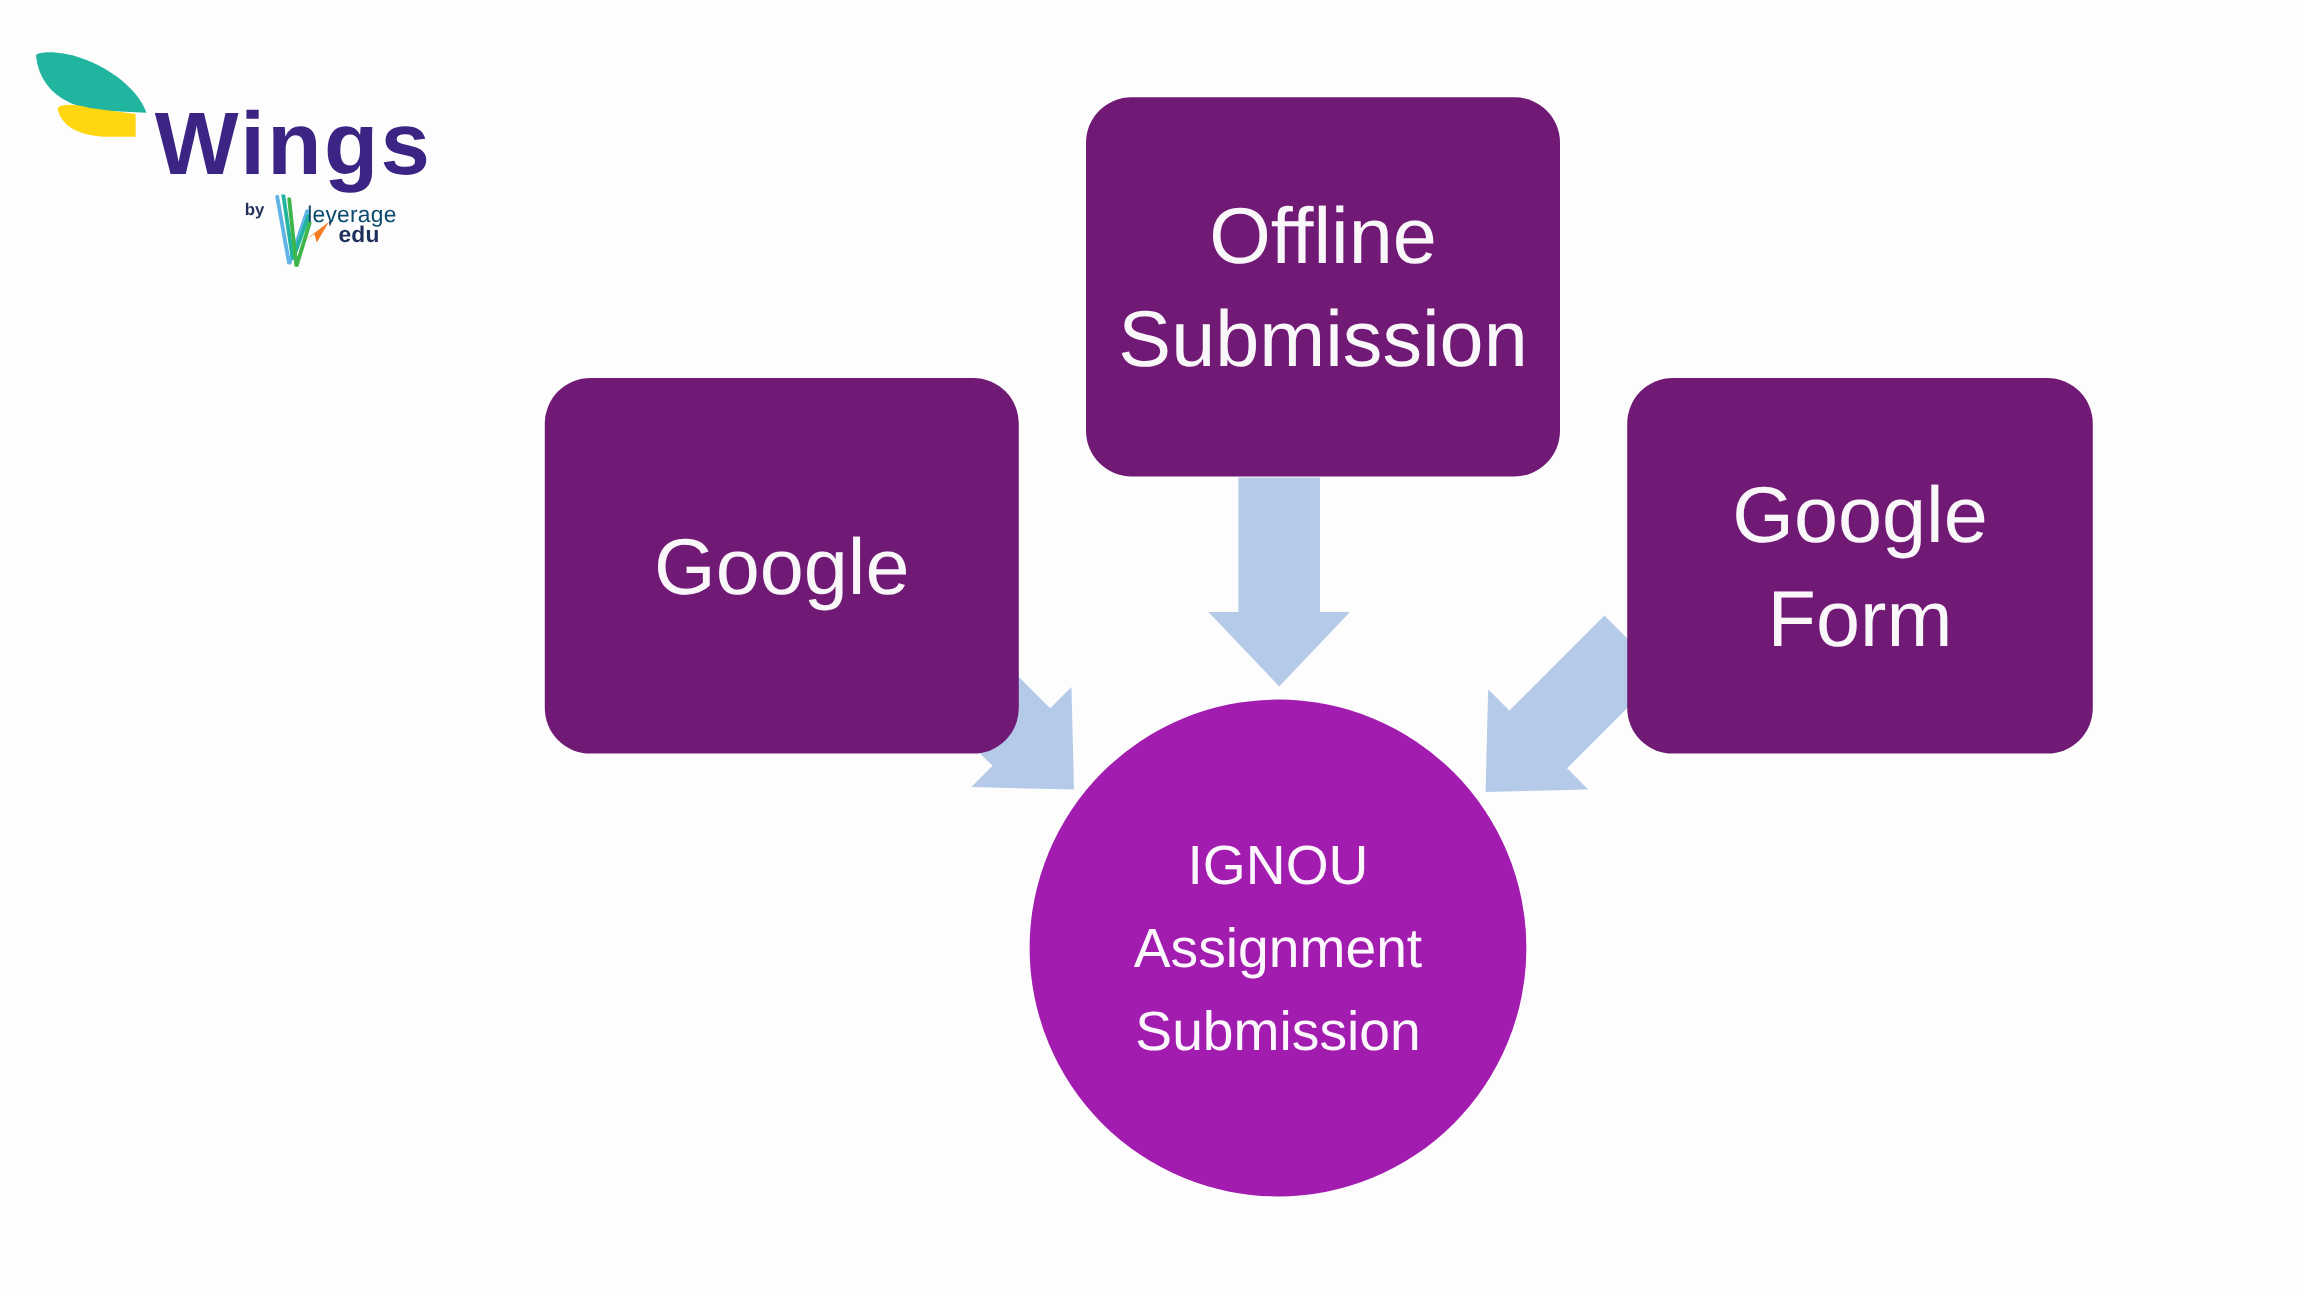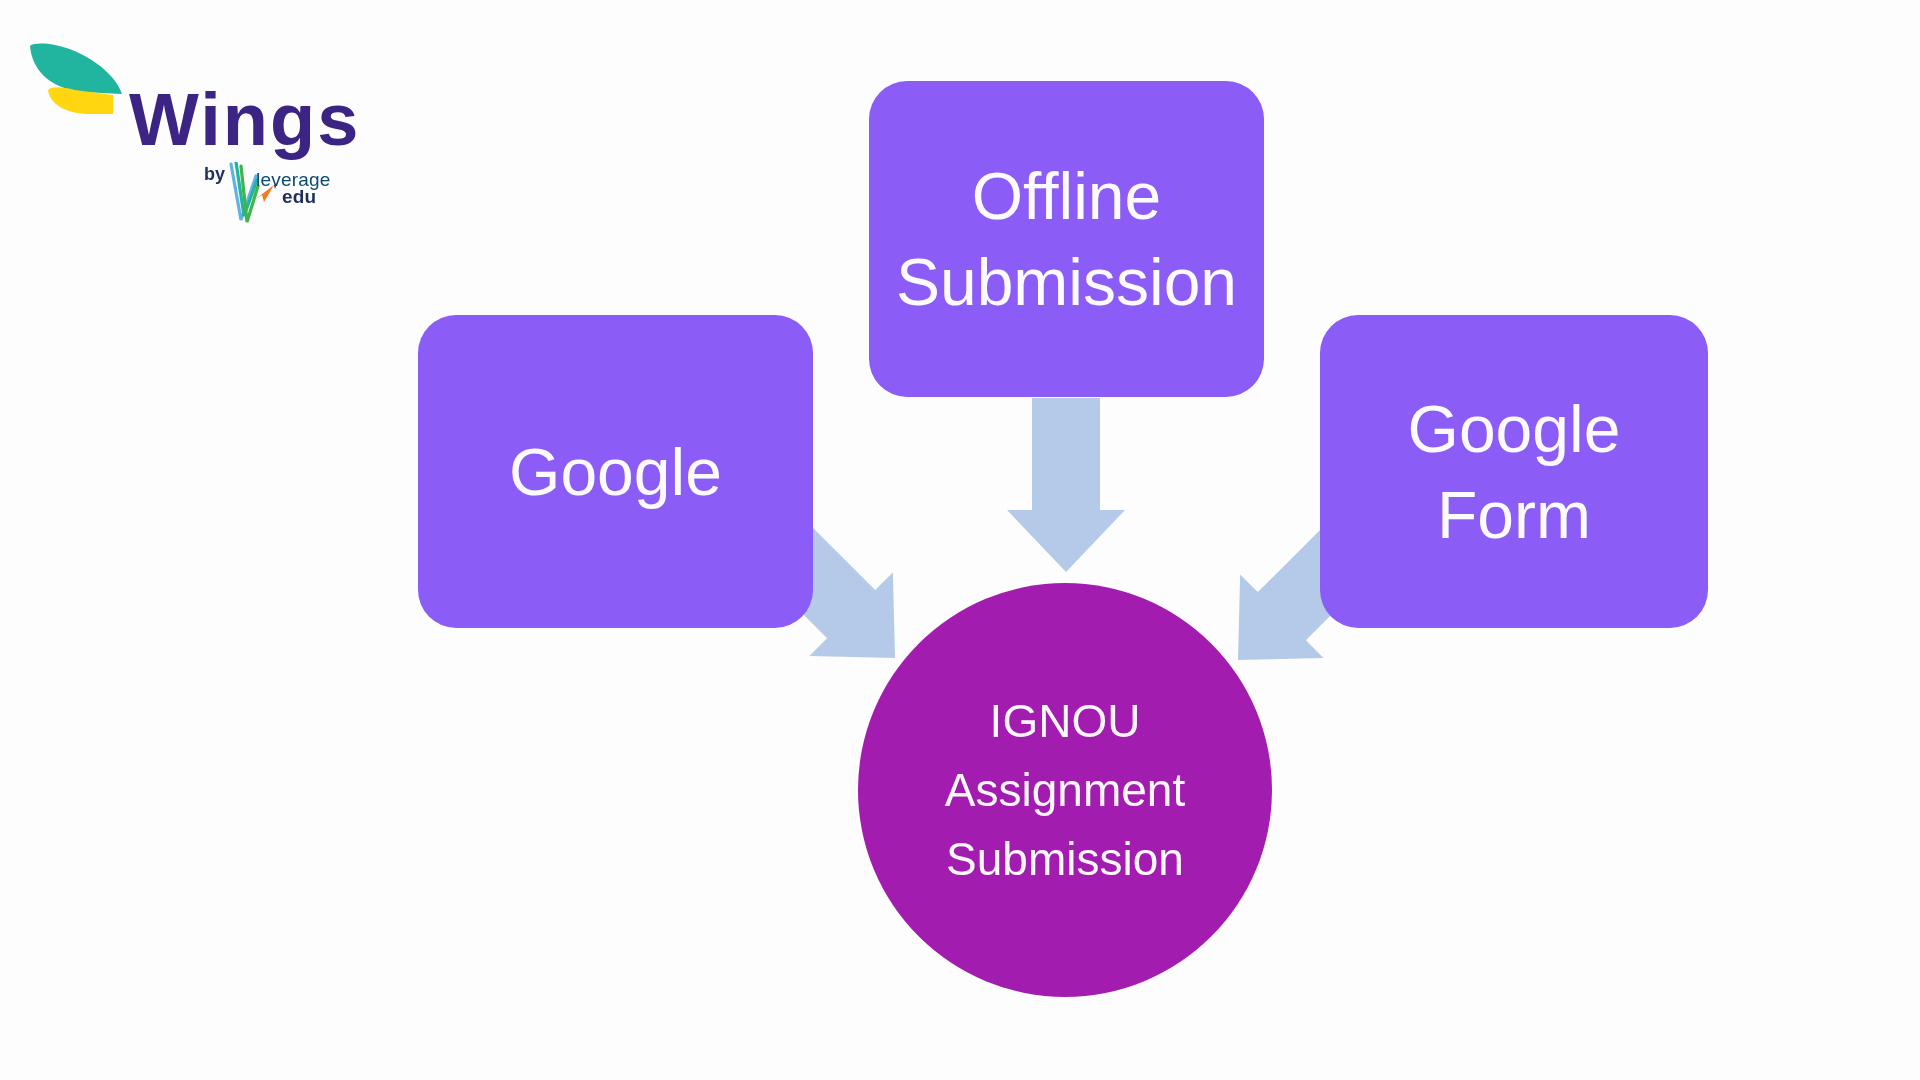--- a/index.html
+++ b/index.html
@@ -12,38 +12,38 @@
   
   .logo{position:absolute;left:25px;top:35px;width:340px;height:200px;}
   .wing-svg{position:absolute;left:0;top:5px;}
   .brand{
     position:absolute;left:104px;top:48px;
     font-size:74px;font-weight:bold;letter-spacing:2px;line-height:74px;
     color:#3B2483;
   }
   .by{
     position:absolute;left:179px;top:132px;
-    font-size:18px;font-weight:bold;line-height:15px;color:#23305B;
+    font-size:14px;font-weight:bold;line-height:15px;color:#23305B;
   }
   .pencil-svg{position:absolute;left:203px;top:127px;}
   .partner1{
     position:absolute;left:231px;top:135px;
     font-size:19px;font-weight:normal;line-height:19px;letter-spacing:.2px;color:#0c4a6e;
   }
   .partner2{
     position:absolute;left:257px;top:152px;
     font-size:19px;font-weight:bold;line-height:19px;letter-spacing:.2px;color:#1E2F5C;
   }
   .rocket-svg{position:absolute;left:227px;top:148px;}
 
   
   .node{
-    position:absolute;background:#8b5cf6;color:rgba(255,255,255,.97);
+    position:absolute;background:#701a75;color:rgba(255,255,255,.97);
     display:flex;align-items:center;justify-content:center;text-align:center;
-    font-size:66px;line-height:86px;border-radius:38px;padding:0 12px;box-sizing:border-box;
+    font-size:66px;line-height:86px;border-radius:38px;padding:0 12px;box-sizing:border-box;margin-left:36px;
   }
   .node-email {left:418px; top:315px; width:395px; height:313px;}
   .node-offline{left:869px; top:81px;  width:395px; height:316px;}
   .node-google {left:1320px;top:315px; width:388px; height:313px;}
   .node-circle{
     position:absolute;left:858px;top:583px;width:414px;height:414px;
     background:#a21caf;border-radius:50%;color:rgba(255,255,255,.97);
     display:flex;align-items:center;justify-content:center;text-align:center;
     font-size:46px;line-height:69px;padding:0 55px;box-sizing:border-box;
   }

